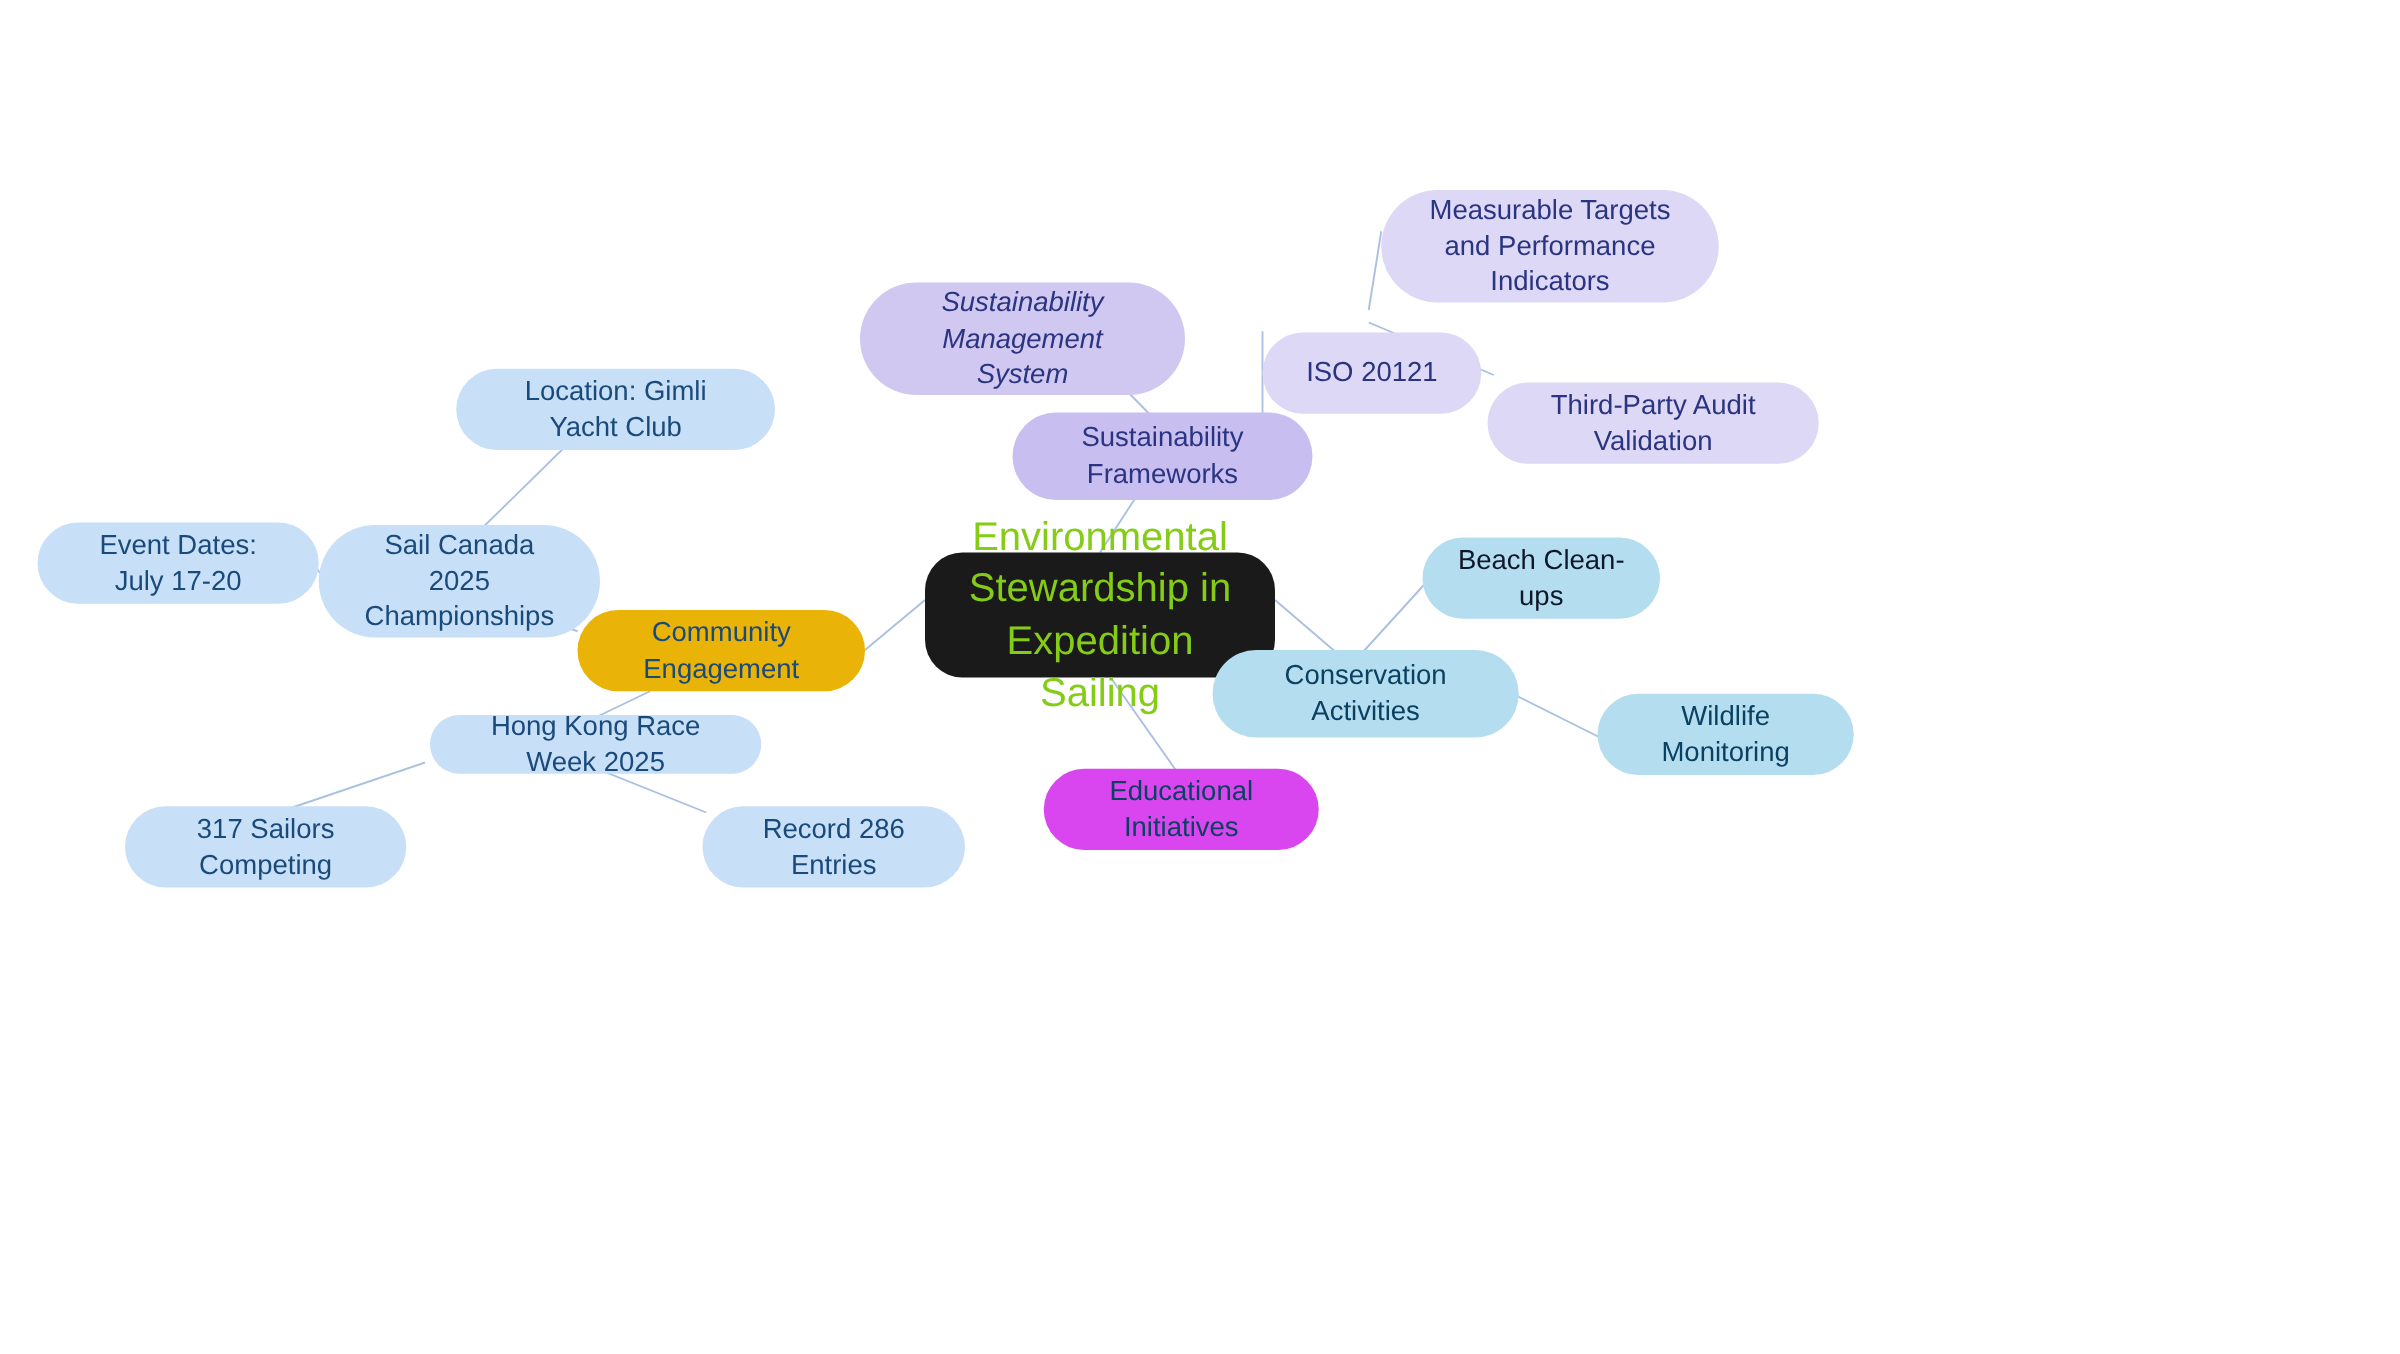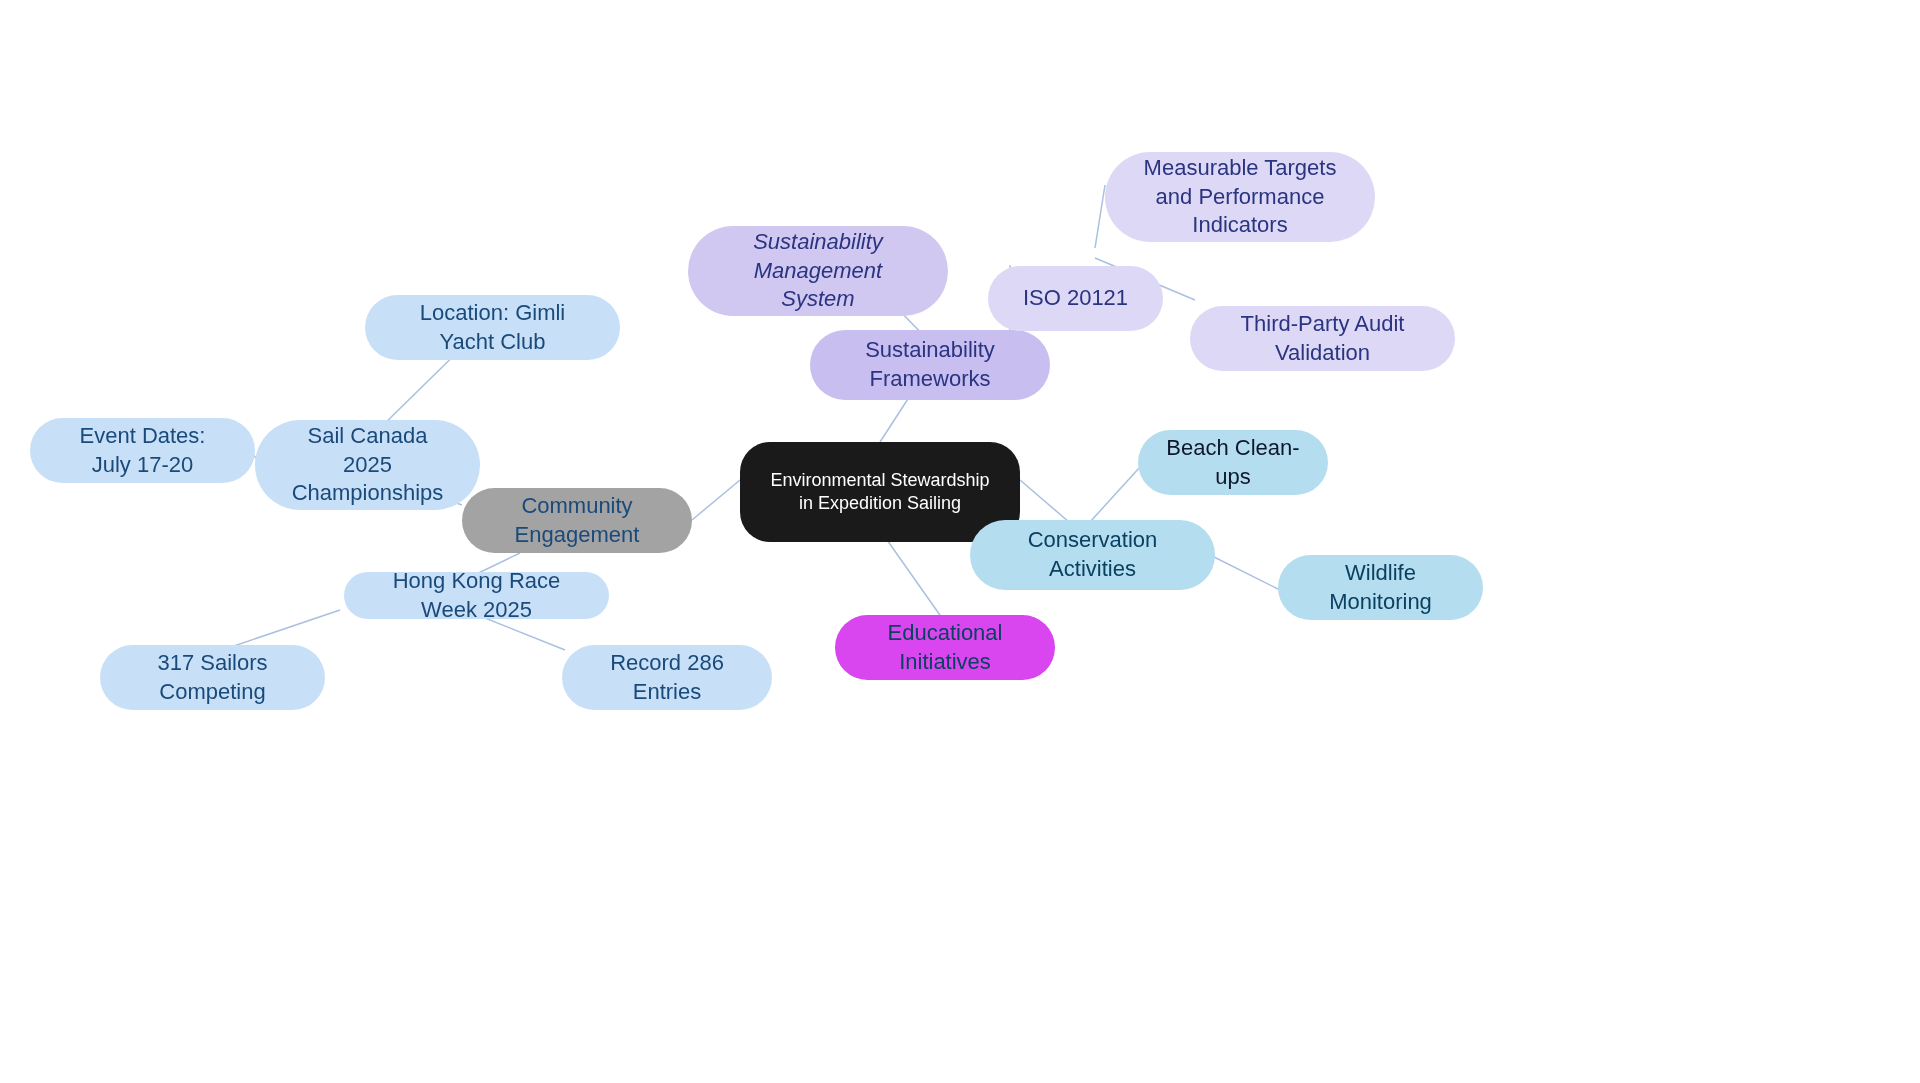--- a/index.html
+++ b/index.html
@@ -25,22 +25,22 @@
       align-items: center;
       justify-content: center;
       text-align: center;
       font-size: 22px;
       line-height: 1.3;
       padding: 14px 28px;
       cursor: default;
     }
     .node-center {
       background: #1a1a1a;
-      color: #ffffff;
-      font-size: 18px;
+      color: #84cc16;
+      font-size: 32px;
       font-weight: 500;
       border-radius: 30px;
       width: 280px;
       height: 100px;
     }
     .node-purple-light {
       background: #d4ccf0;
       color: #2a3070;
       border-radius: 50px;
       margin-top: 44px;
@@ -105,33 +105,33 @@
 </div>
 
 <div class="node node-purple-light" style="left:688px; top:182px; width:260px; height:90px; background:#d0c8f0; color:#2a3480;font-style:italic;">
   <span>Sustainability Management System</span>
 </div>
 
 <div class="node node-purple-mid" style="left:810px; top:330px; width:240px; height:70px; background:#c8bef0; color:#2a3480;">
   <span>Sustainability Frameworks</span>
 </div>
 
-<div class="node node-purple-light" style="left:988px; top:222px; width:175px; height:65px; background:#ddd8f5; color:#2a3480;">
+<div class="node node-purple-light" style="left:1010px; top:222px; width:175px; height:65px; background:#ddd8f5; color:#2a3480;">
   <span>ISO 20121</span>
 </div>
 
 <div class="node node-purple-light" style="left:1105px; top:108px; width:270px; height:90px; background:#ddd8f5; color:#2a3480;">
   <span>Measurable Targets and Performance Indicators</span>
 </div>
 
 <div class="node node-purple-light" style="left:1190px; top:262px; width:265px; height:65px; background:#ddd8f5; color:#2a3480;">
   <span>Third-Party Audit Validation</span>
 </div>
 
-<div class="node node-blue-light" style="left:462px; top:488px; width:230px; height:65px; background:#a3a3a3; color:#1a4a7a;">
+<div class="node node-blue-light" style="left:462px; top:488px; width:230px; height:65px; background:#eab308; color:#1a4a7a;">
   <span>Community Engagement</span>
 </div>
 
 <div class="node node-blue-light" style="left:255px; top:420px; width:225px; height:90px; background:#c8dff8; color:#1a4a7a;">
   <span>Sail Canada 2025 Championships</span>
 </div>
 
 <div class="node node-blue-light" style="left:365px; top:295px; width:255px; height:65px; background:#c8dff8; color:#1a4a7a;">
   <span>Location: Gimli Yacht Club</span>
 </div>

